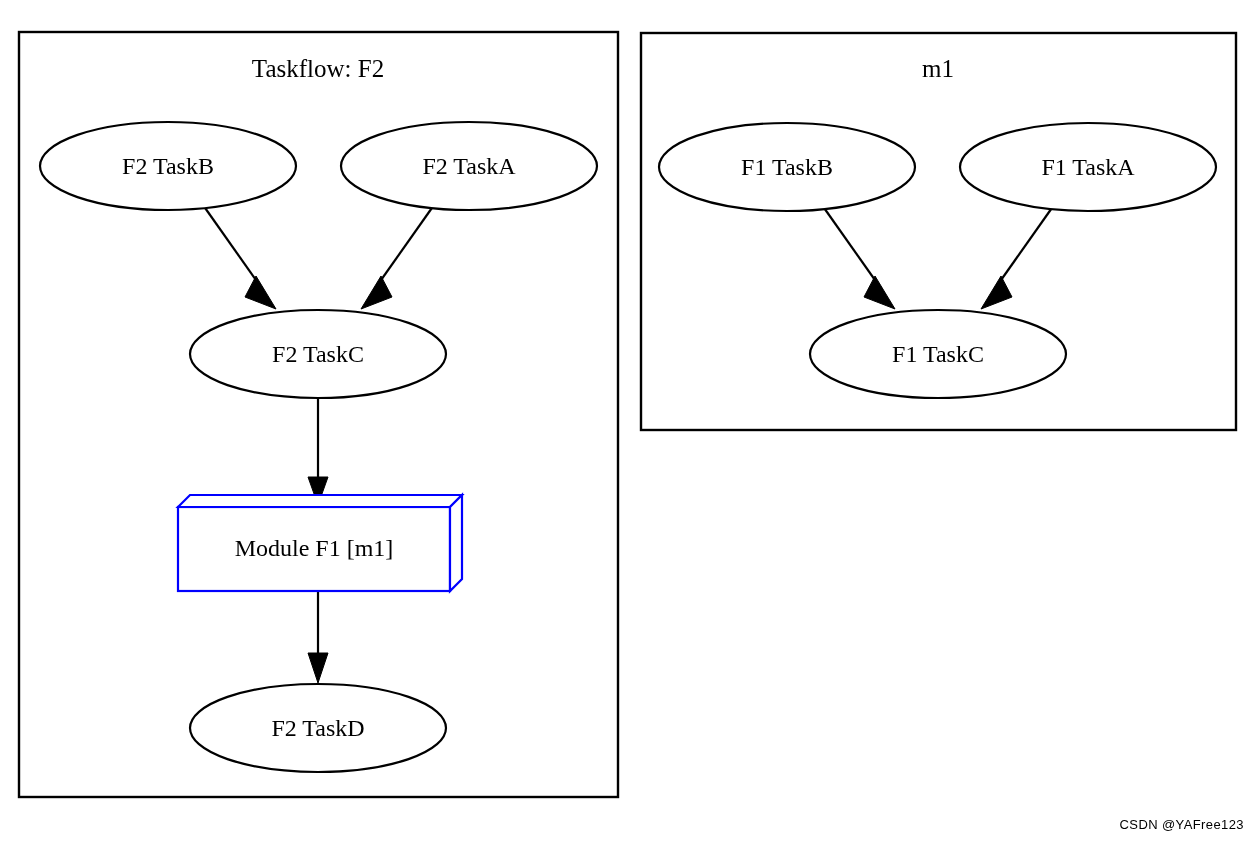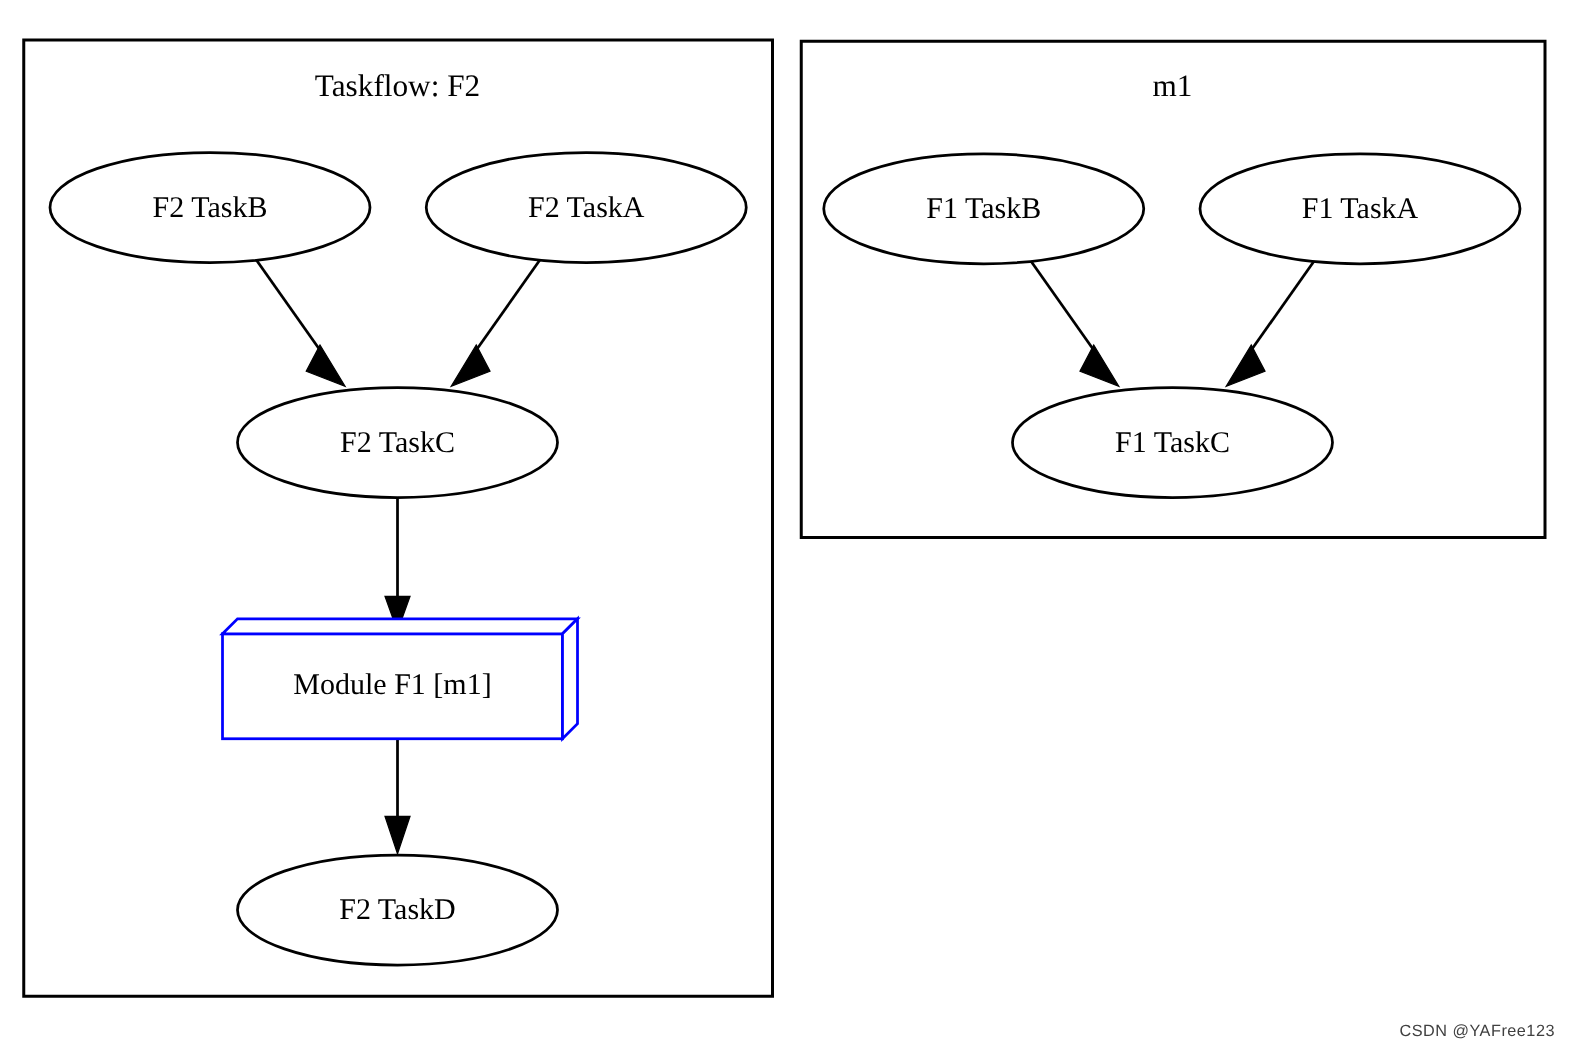--- a/index.html
+++ b/index.html
@@ -71,21 +71,21 @@
     fill: #000000;
     stroke: #000000;
     stroke-width: 1;
   }
   .watermark {
     position: absolute;
     right: 14px;
     bottom: 10px;
     font-family: "Liberation Sans", "DejaVu Sans", sans-serif;
     font-size: 13px;
-    color: #404040;
+    color: #000000;
     letter-spacing: 0.4px;
     white-space: nowrap;
     user-select: none;
   }
 </style>
 </head>
 <body>
 
 <div id="canvas">
   <svg class="graph-svg" viewBox="0 0 1258 842" xmlns="http://www.w3.org/2000/svg">

